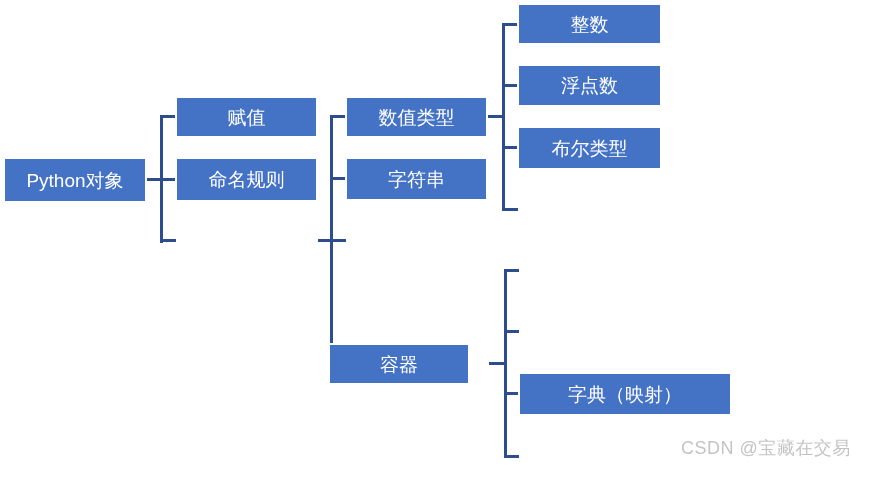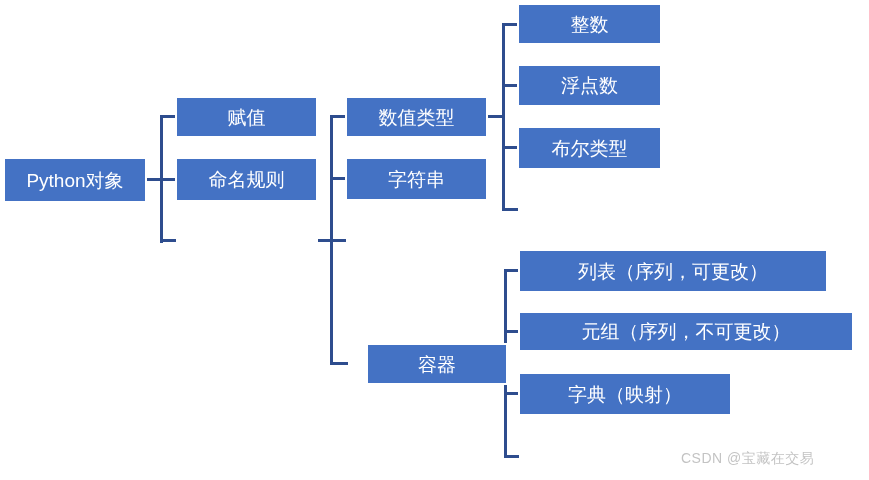--- a/index.html
+++ b/index.html
@@ -31,22 +31,22 @@
   }
   .seg {
     position: absolute;
     background: var(--connector, #2e4d8e);
   }
   .seg.h { height: 3px; }
   .seg.v { width: 3px; }
   .watermark {
     position: absolute;
     left: 681px;
-    top: 450px;
-    font-size: 14px;
+    top: 436px;
+    font-size: 18px;
     letter-spacing: 0.5px;
     color: var(--watermark, #bdbdbd);
     opacity: 0.9;
     white-space: nowrap;
   }
 </style>
 </head>
 <body>
 
 <div class="canvas">
@@ -76,25 +76,23 @@
   <div class="seg h" style="left:504px; top:392px; width:15px;"></div>
   <div class="seg h" style="left:504px; top:455px; width:15px;"></div>
 
   <div class="node" style="left:3px; top:157px; width:144px; height:46px;">Python对象</div>
 
   <div class="node" style="left:175px; top:96px; width:143px; height:42px;">赋值</div>
   <div class="node" style="left:175px; top:157px; width:143px; height:45px;">命名规则</div>
 
   <div class="node" style="left:345px; top:96px; width:143px; height:42px;">数值类型</div>
   <div class="node" style="left:345px; top:157px; width:143px; height:44px;">字符串</div>
-  <div class="node" style="left:366px; top:343px; width:142px; height:42px;">容器</div>
+  <div class="node" style="left:328px; top:343px; width:142px; height:42px;">容器</div>
 
   <div class="node" style="left:517px; top:3px; width:145px; height:42px;">整数</div>
   <div class="node" style="left:517px; top:64px; width:145px; height:43px;">浮点数</div>
   <div class="node" style="left:517px; top:126px; width:145px; height:44px;">布尔类型</div>
 
-  <div class="node" style="left:518px; top:249px; width:310px; height:44px;">列表（序列，可更改）</div>
-  <div class="node" style="left:518px; top:311px; width:336px; height:41px;">元组（序列，不可更改）</div>
   <div class="node" style="left:518px; top:372px; width:214px; height:44px;text-align:right;">字典（映射）</div>
 
   <div class="watermark">CSDN @宝藏在交易</div>
 
 </div>
 
 </body></html>

